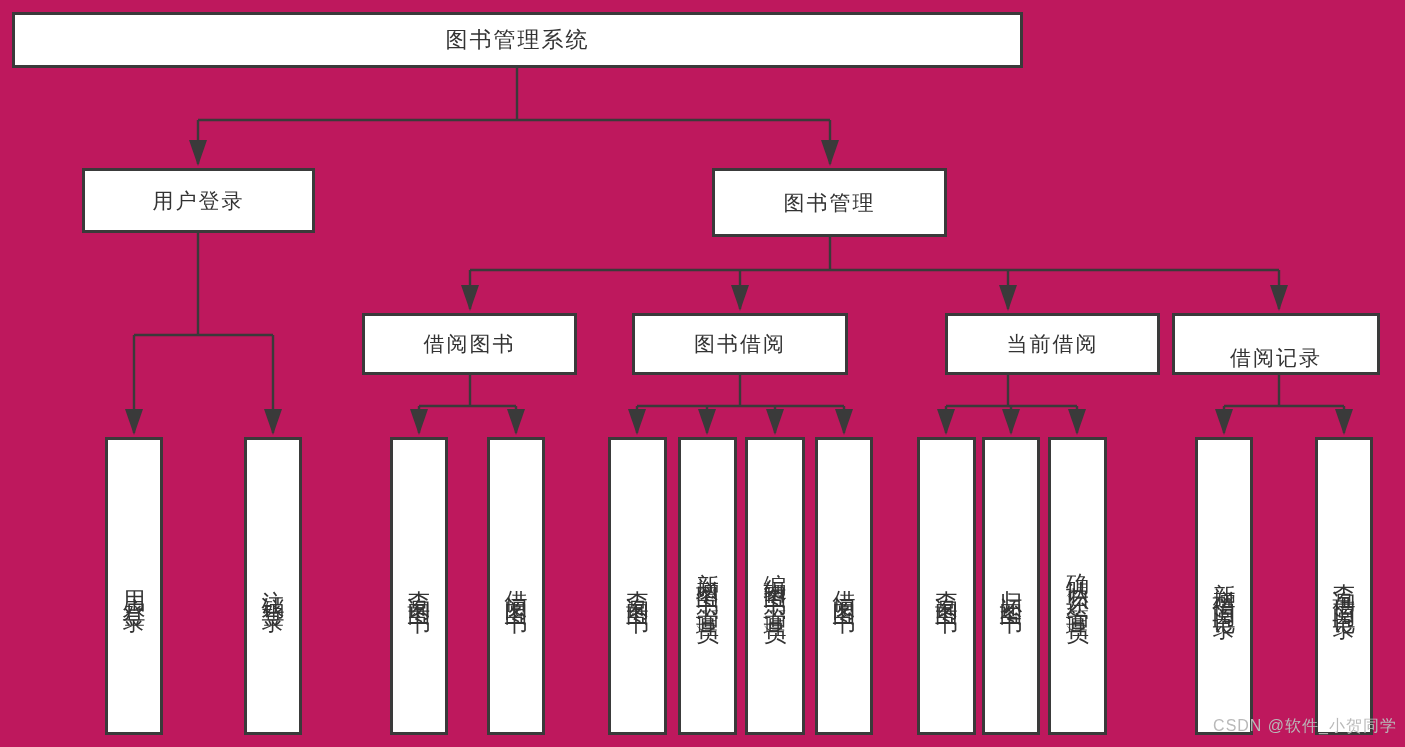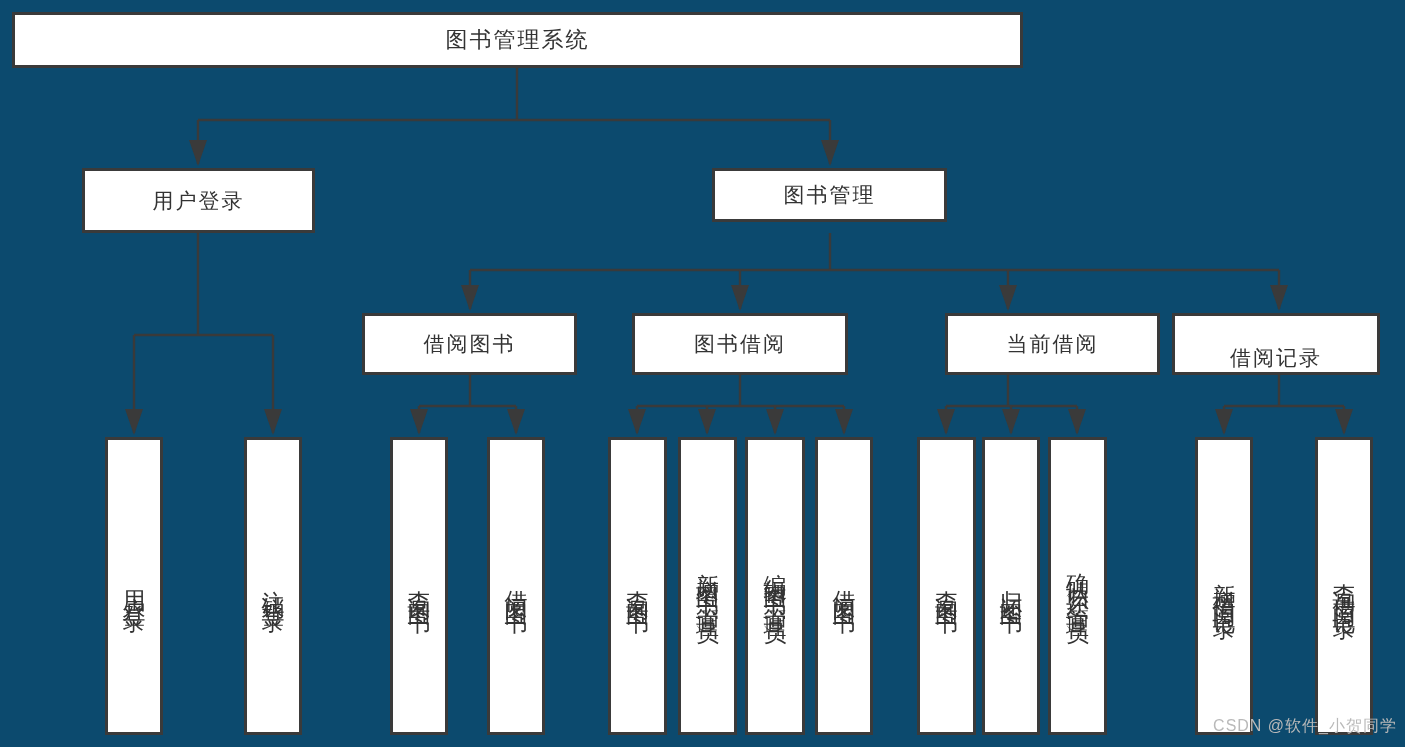--- a/index.html
+++ b/index.html
@@ -5,21 +5,21 @@
   html, body {
     margin: 0;
     padding: 0;
     background: #ffffff;
     font-family: "Liberation Sans", "DejaVu Sans", sans-serif;
   }
   #canvas {
     position: relative;
     width: 1405px;
     height: 747px;
-    background: #0c4a6e;
+    background: #be185d;
     overflow: hidden;
   }
   #wires {
     position: absolute;
     left: 0; top: 0;
     width: 1405px;
     height: 747px;
     pointer-events: none;
   }
   .node {
@@ -116,21 +116,21 @@
     <path class="ln" d="M1344 406 V433" marker-end="url(#arr)"></path>
   </svg>
 
   <div class="node h big" style="left:12px; top:12px; width:1011px; height:56px;">
     <span>图书管理系统</span>
   </div>
 
   <div class="node h" style="left:82px; top:168px; width:233px; height:65px;">
     <span>用户登录</span>
   </div>
-  <div class="node h" style="left:712px; top:168px; width:235px; height:54px;">
+  <div class="node h" style="left:712px; top:168px; width:235px; height:69px;">
     <span>图书管理</span>
   </div>
 
   <div class="node h" style="left:362px; top:313px; width:215px; height:62px;">
     <span>借阅图书</span>
   </div>
   <div class="node h" style="left:632px; top:313px; width:216px; height:62px;">
     <span>图书借阅</span>
   </div>
   <div class="node h" style="left:902px; top:313px; width:215px; height:62px;margin-left:43px;">

